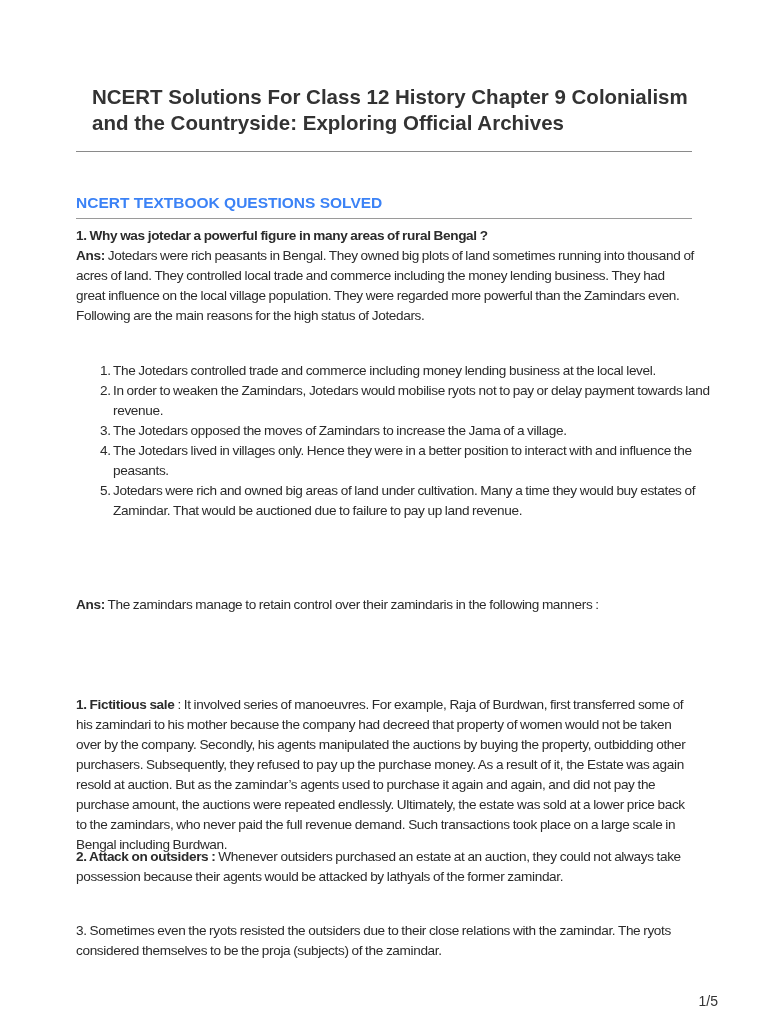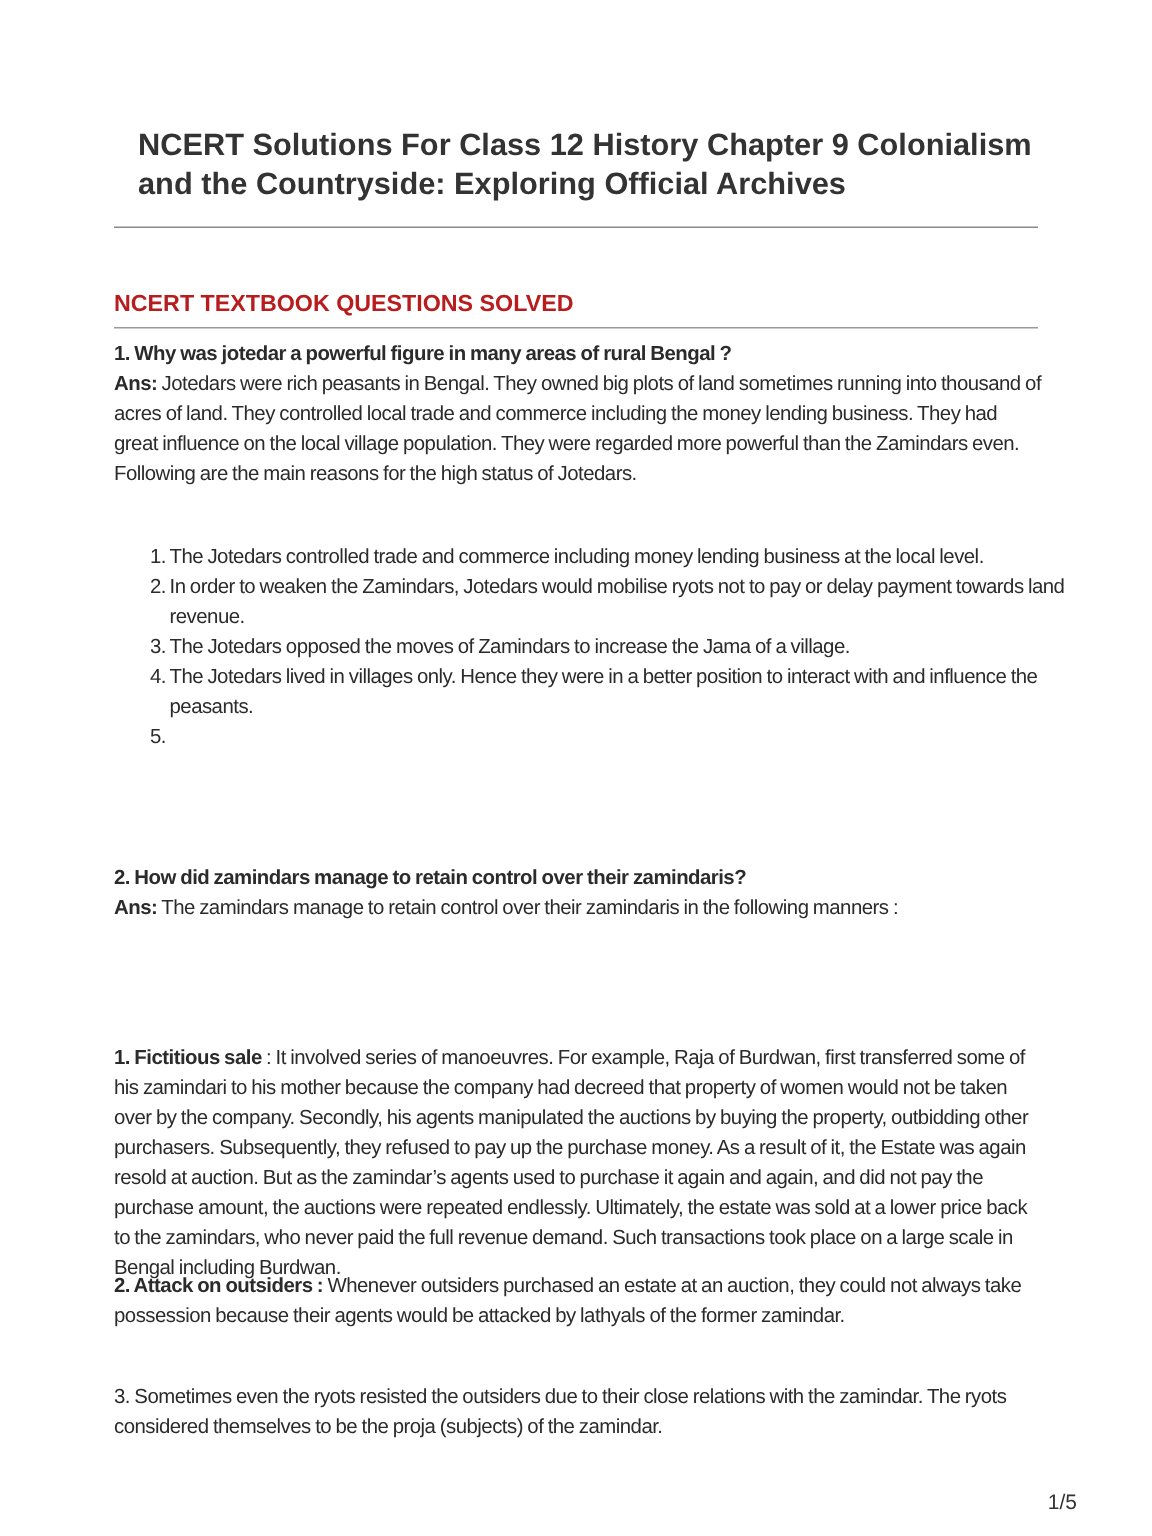--- a/index.html
+++ b/index.html
@@ -42,21 +42,21 @@
     }
     .section-heading {
       position: absolute;
       top: 193px;
       left: 0;
       margin: 0;
       font-family: "Liberation Sans", sans-serif;
       font-weight: bold;
       font-size: 15.5px;
       line-height: 20px;
-      color: #b91c1c;
+      color: #3b82f6;
     }
     .rule-section {
       position: absolute;
       top: 218px;
       left: 0;
       width: 616px;
       height: 0;
       border-top: 1px solid #9a9a9a;
     }
     .body-text {
@@ -115,25 +115,25 @@
   <p class="block body-text" style="top:226px;">
     <span class="bold">1. Why was jotedar a powerful figure in many areas of rural Bengal ?</span><br>
     <span class="bold">Ans:</span><span> Jotedars were rich peasants in Bengal. They owned big plots of land sometimes running into thousand of acres of land. They controlled local trade and commerce including the money lending business. They had great influence on the local village population. They were regarded more powerful than the Zamindars even. Following are the main reasons for the high status of Jotedars.</span>
   </p>
 
   <ol class="reasons body-text">
     <li><span class="num">1.</span><span> The Jotedars controlled trade and commerce including money lending business at the local level.</span></li>
     <li><span class="num">2.</span><span>In order to weaken the Zamindars, Jotedars would mobilise ryots not to pay or delay payment towards land revenue.</span></li>
     <li><span class="num">3.</span><span>The Jotedars opposed the moves of Zamindars to increase the Jama of a village.</span></li>
     <li><span class="num">4.</span><span>The Jotedars lived in villages only. Hence they were in a better position to interact with and influence the peasants.</span></li>
-    <li><span class="num">5.</span></li>
+    <li><span class="num">5.</span><span>Jotedars were rich and owned big areas of land under cultivation. Many a time they would buy estates of Zamindar. That would be auctioned due to failure to pay up land revenue.</span></li>
   </ol>
 
   <p class="block body-text" style="top:575px;">
-    <span class="bold">2. How did zamindars manage to retain control over their zamindaris?</span><br>
+    <br>
     <span class="bold">Ans:</span><span> The zamindars manage to retain control over their zamindaris in the following manners :</span>
   </p>
 
   <p class="block body-text" style="top:651px;margin-top:44px;">
     <span class="bold">1. Fictitious sale</span><span> : It involved series of manoeuvres. For example, Raja of Burdwan, first transferred some of his zamindari to his mother because the company had decreed that property of women would not be taken over by the company. Secondly, his agents manipulated the auctions by buying the property, outbidding other purchasers. Subsequently, they refused to pay up the purchase money. As a result of it, the Estate was again resold at auction. But as the zamindar’s agents used to purchase it again and again, and did not pay the purchase amount, the auctions were repeated endlessly. Ultimately, the estate was sold at a lower price back to the zamindars, who never paid the full revenue demand. Such transactions took place on a large scale in Bengal including Burdwan.</span>
   </p>
 
   <p class="block body-text" style="top:847px;">
     <span class="bold">2. Attack on outsiders :</span><span> Whenever outsiders purchased an estate at an auction, they could not always take possession because their agents would be attacked by lathyals of the former zamindar.</span>
   </p>

